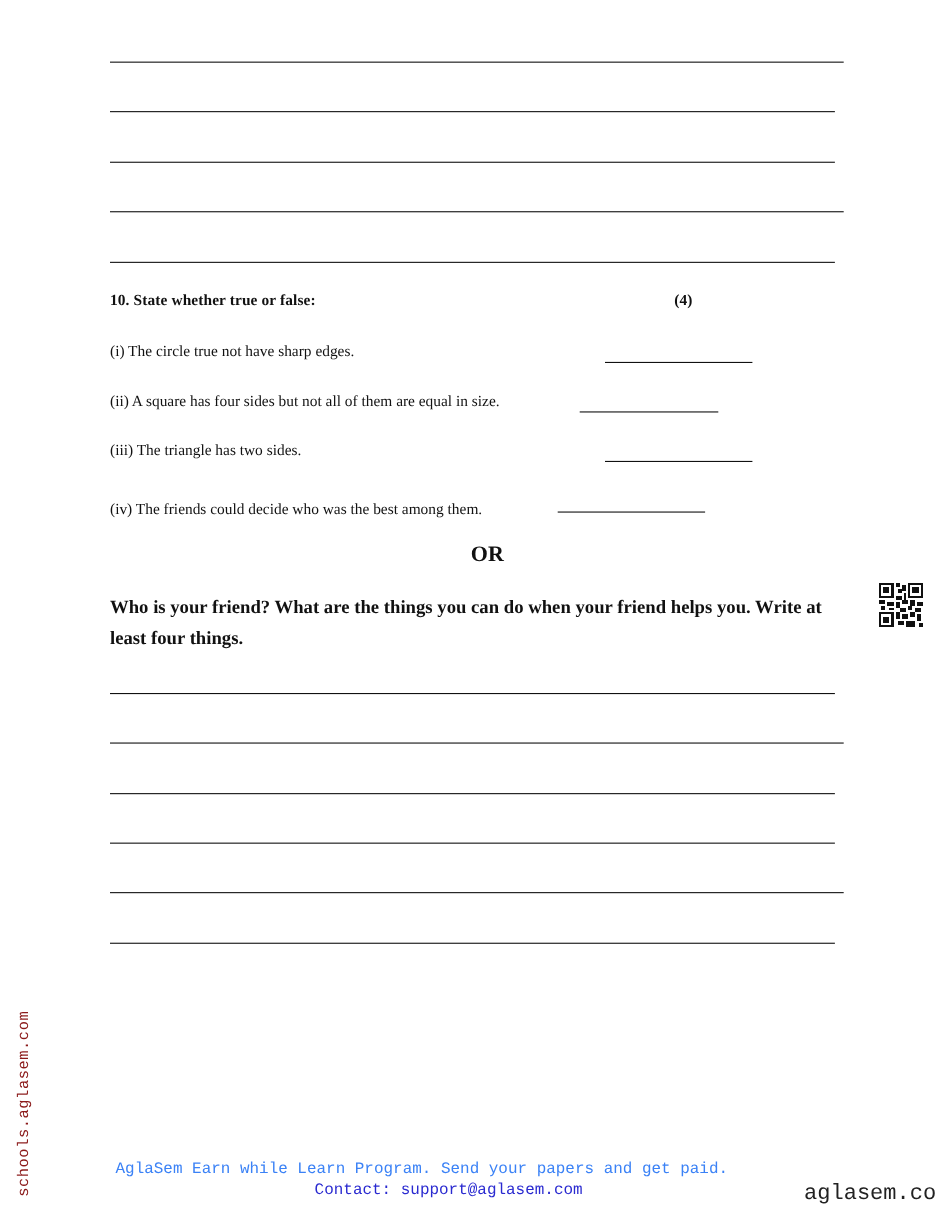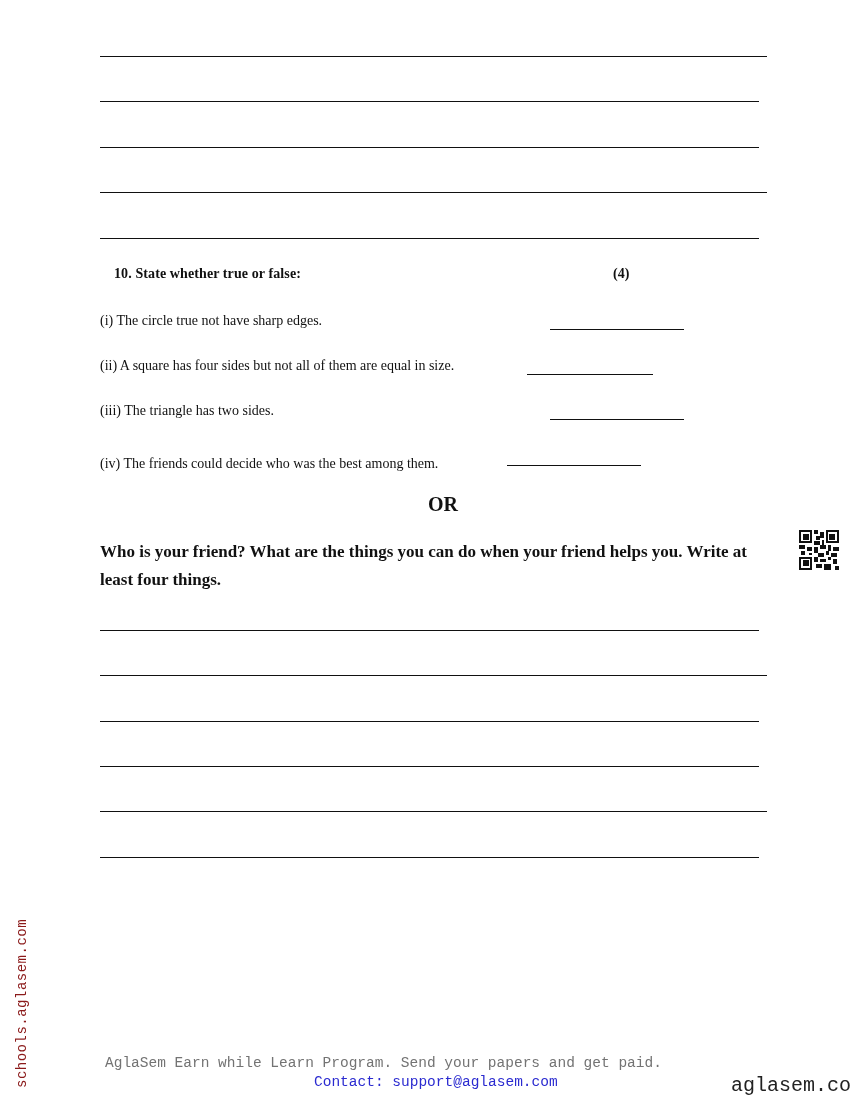--- a/index.html
+++ b/index.html
@@ -3,30 +3,30 @@
 <meta charset="utf-8">
 <style>
   html, body { margin: 0; padding: 0; }
   body {
     width: 850px; height: 1100px; background: #ffffff; position: relative; overflow: hidden;
     font-family: "DejaVu Serif", "Liberation Serif", serif; color: #111;
   }
   .rule { position: absolute; left: 100px; height: 0; border-top: 1.3px solid #111; }
   .rule.long { width: 667px; }
   .rule.short { width: 659px; }
-  .q-title { position: absolute; left: 100px; top: 266px; font-size: 14px; font-weight: bold; font-family: "Liberation Serif", serif; letter-spacing: 0.1px; margin-left: 14px; }
+  .q-title { position: absolute; left: 100px; top: 266px; font-size: 14px; font-weight: bold; font-family: "Liberation Serif", serif; letter-spacing: 0.1px; }
   .q-marks { position: absolute; left: 613px; top: 266px; font-size: 14px; font-weight: bold; font-family: "Liberation Serif", serif; }
   .item { position: absolute; left: 100px; font-size: 14px; font-family: "Liberation Serif", serif; }
   .blank { position: absolute; height: 0; border-top: 1.2px solid #111; }
   .or { position: absolute; left: 428px; top: 493px; font-size: 20px; font-weight: bold; font-family: "Liberation Serif", serif; }
   .alt-q { position: absolute; left: 100px; top: 538px; width: 680px; font-size: 17px; font-weight: bold; line-height: 28px; font-family: "Liberation Serif", serif; }
   .qr { position: absolute; left: 799px; top: 530px; width: 40px; height: 40px; }
   .side-url { position: absolute; left: 14px; top: 1088px; transform-origin: 0 0; transform: rotate(-90deg); font-family: "Liberation Mono", monospace; font-size: 14px; color: #8b1a1a; white-space: nowrap; letter-spacing: 0.5px; }
-  .footer1 { position: absolute; left: 105px; top: 1055px; font-family: "Liberation Mono", monospace; font-size: 14.5px; color: #737373; white-space: nowrap; }
-  .footer2 { position: absolute; left: 286px; top: 1074px; font-family: "Liberation Mono", monospace; font-size: 14.5px; color: #2a2ad0; white-space: nowrap; margin-left: 28px; }
+  .footer1 { position: absolute; left: 105px; top: 1055px; font-family: "Liberation Mono", monospace; font-size: 14.5px; color: #3b82f6; white-space: nowrap; }
+  .footer2 { position: absolute; left: 286px; top: 1074px; font-family: "Liberation Mono", monospace; font-size: 14.5px; color: #2a2ad0; white-space: nowrap; }
   .footer-site { position: absolute; left: 731px; top: 1074px; font-family: "Liberation Mono", monospace; font-size: 20px; color: #222; white-space: nowrap; }
 </style>
 </head>
 <body>
 
 <div class="rule long" style="top:56px"></div>
 <div class="rule short" style="top:101px"></div>
 <div class="rule short" style="top:147px"></div>
 <div class="rule long" style="top:192px"></div>
 <div class="rule short" style="top:238px"></div>

